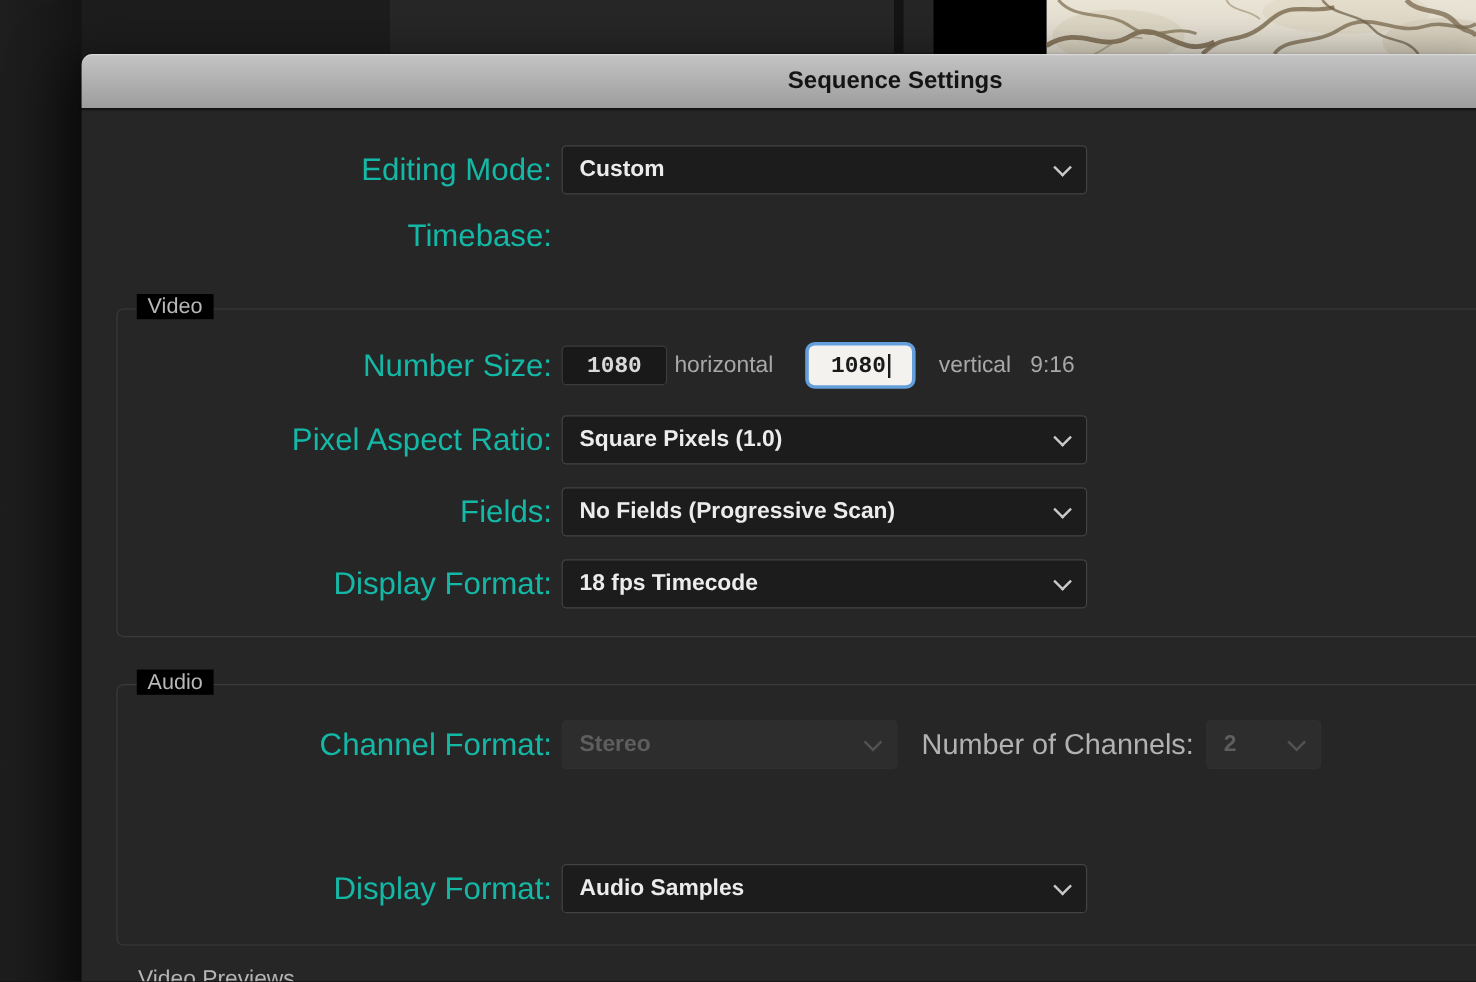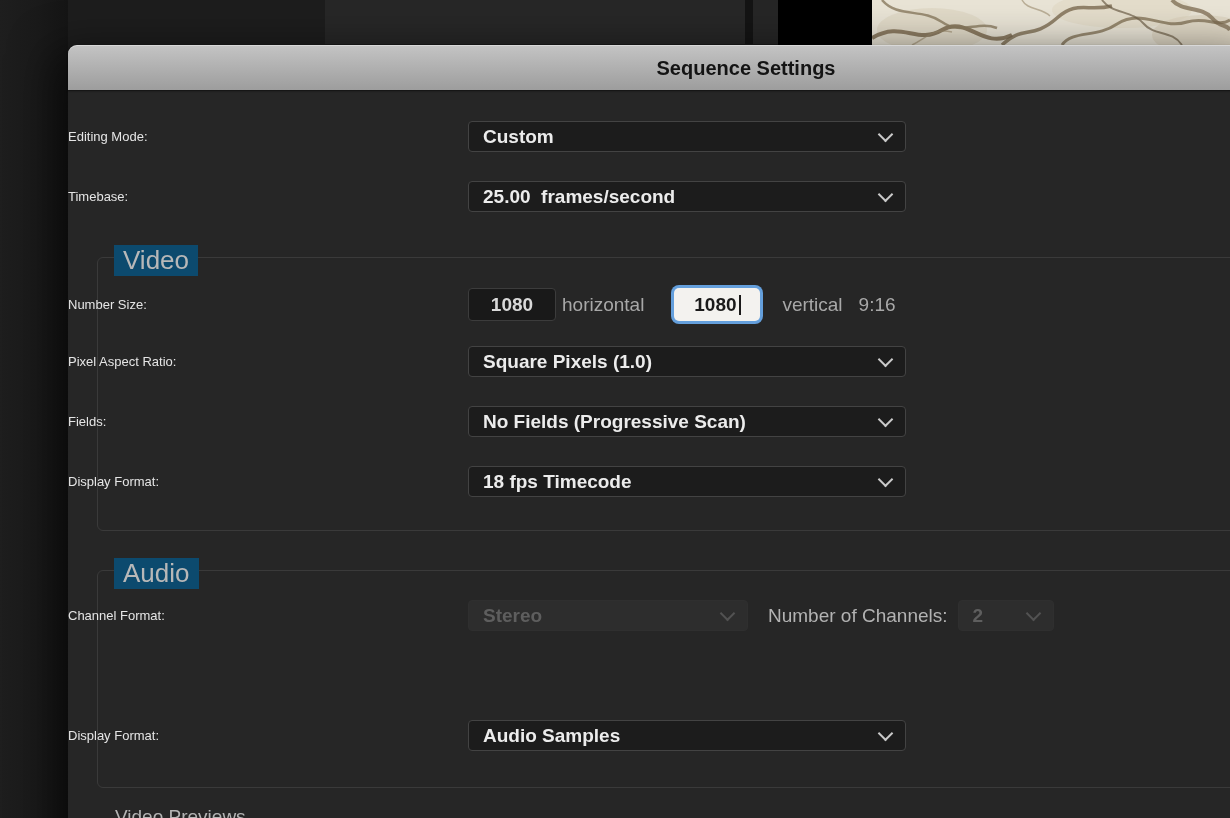--- a/index.html
+++ b/index.html
@@ -21,48 +21,48 @@
           background:#262626;border-radius:9px 9px 0 0;
           box-shadow:-14px 6px 44px rgba(0,0,0,.55);}
   .titlebar{position:absolute;left:0;top:0;width:100%;height:45px;
             border-radius:9px 9px 0 0;
             background:linear-gradient(#c4c4c4,#9d9d9d);
             box-shadow:inset 0 1px 0 rgba(255,255,255,.35),0 1px 2px rgba(0,0,0,.55);}
   .title{position:absolute;left:678px;top:50%;transform:translate(-50%,-50%);
          font-size:20px;font-weight:600;color:#141414;white-space:nowrap;}
 
   .row{position:absolute;left:0;display:flex;align-items:center;}
-  .rlabel{width:392px;margin-right:8px;font-size:13px;
-          color:#e5e5e5;white-space:nowrap;flex:none;}
-  .dropdown{box-sizing:border-box;width:438px;height:31px;background:#1c1c1c;
+  .rlabel{width:392px;text-align:right;margin-right:8px;font-size:26px;
+          color:#14b8a6;white-space:nowrap;flex:none;}
+  .dropdown{box-sizing:border-box;width:438px;height:41px;background:#1c1c1c;
             border:1px solid #434343;border-radius:4px;display:flex;
             align-items:center;justify-content:space-between;
             padding:0 14px;flex:none;cursor:default;}
   .dval{font-size:19px;font-weight:600;color:#ececec;white-space:pre;}
   .chev{width:9px;height:9px;border-right:2px solid #c9c9c9;
         border-bottom:2px solid #c9c9c9;transform:rotate(45deg);
         margin-top:-5px;flex:none;}
   .dropdown.disabled{background:#2d2d2d;border-color:#2f2f2f;}
   .dropdown.disabled .dval{color:#5e5e5e;}
   .dropdown.disabled .chev{border-color:#525252;}
   .dd-stereo{width:280px;}
   .dd-small{width:96px;}
-  .num-label{font-size:19px;color:#b2b2b2;margin-left:20px;margin-right:10px;white-space:nowrap;}
+  .num-label{font-size:24px;color:#b2b2b2;margin-left:20px;margin-right:10px;white-space:nowrap;}
 
   .fieldset{position:absolute;left:29px;width:1180px;border:1px solid #3a3a3a;
             border-radius:6px;box-sizing:border-box;}
   .fs-video{top:212px;height:274px;}
   .fs-audio{top:525px;height:218px;}
-  .legend{position:absolute;top:-13px;left:16px;background:#0c4a6e;
-          padding:0 9px;font-size:26px;color:#b8b8b8;white-space:nowrap;}
+  .legend{position:absolute;top:-13px;left:16px;background:#000000;
+          padding:0 9px;font-size:18px;color:#b8b8b8;white-space:nowrap;}
 
   .num-input{box-sizing:border-box;width:88px;height:33px;background:#191919;
              border:1px solid #3c3c3c;border-radius:4px;display:flex;
              align-items:center;justify-content:center;font-size:19px;
-             font-weight:600;color:#d9d9d9;flex:none;}
+             font-weight:600;color:#d9d9d9;flex:none;font-family:Liberation Mono, monospace;}
   .num-input.focused{width:86px;background:#f3f2ef;border:none;border-radius:5px;
              box-shadow:0 0 0 3px #649fdc;color:#1a1a1a;margin-left:30px;}
   .caret{width:2px;height:20px;background:#1a1a1a;margin-left:2px;flex:none;}
   .fs-text{font-size:19px;color:#a8a8a8;white-space:nowrap;}
   .m-horiz{margin-left:6px;}
   .m-vert{margin-left:22px;}
   .m-ratio{margin-left:16px;}
 
   .partial-legend{position:absolute;left:47px;top:761px;font-size:19px;
                   color:#b4b4b4;white-space:nowrap;}
@@ -103,24 +103,20 @@
     <div class="row" style="top:76px">
       <div class="rlabel">Editing Mode:</div>
       <div class="dropdown">
         <span class="dval">Custom</span>
         <span class="chev"></span>
       </div>
     </div>
 
     <div class="row" style="top:136px">
       <div class="rlabel">Timebase:</div>
-      <div class="dropdown">
-        <span class="dval">25.00  frames/second</span>
-        <span class="chev"></span>
-      </div>
     </div>
 
     <div class="fieldset fs-video">
       <span class="legend">Video</span>
     </div>
 
     <div class="row" style="top:243px">
       <div class="rlabel">Number Size:</div>
       <div class="num-input">
         <span>1080</span>

